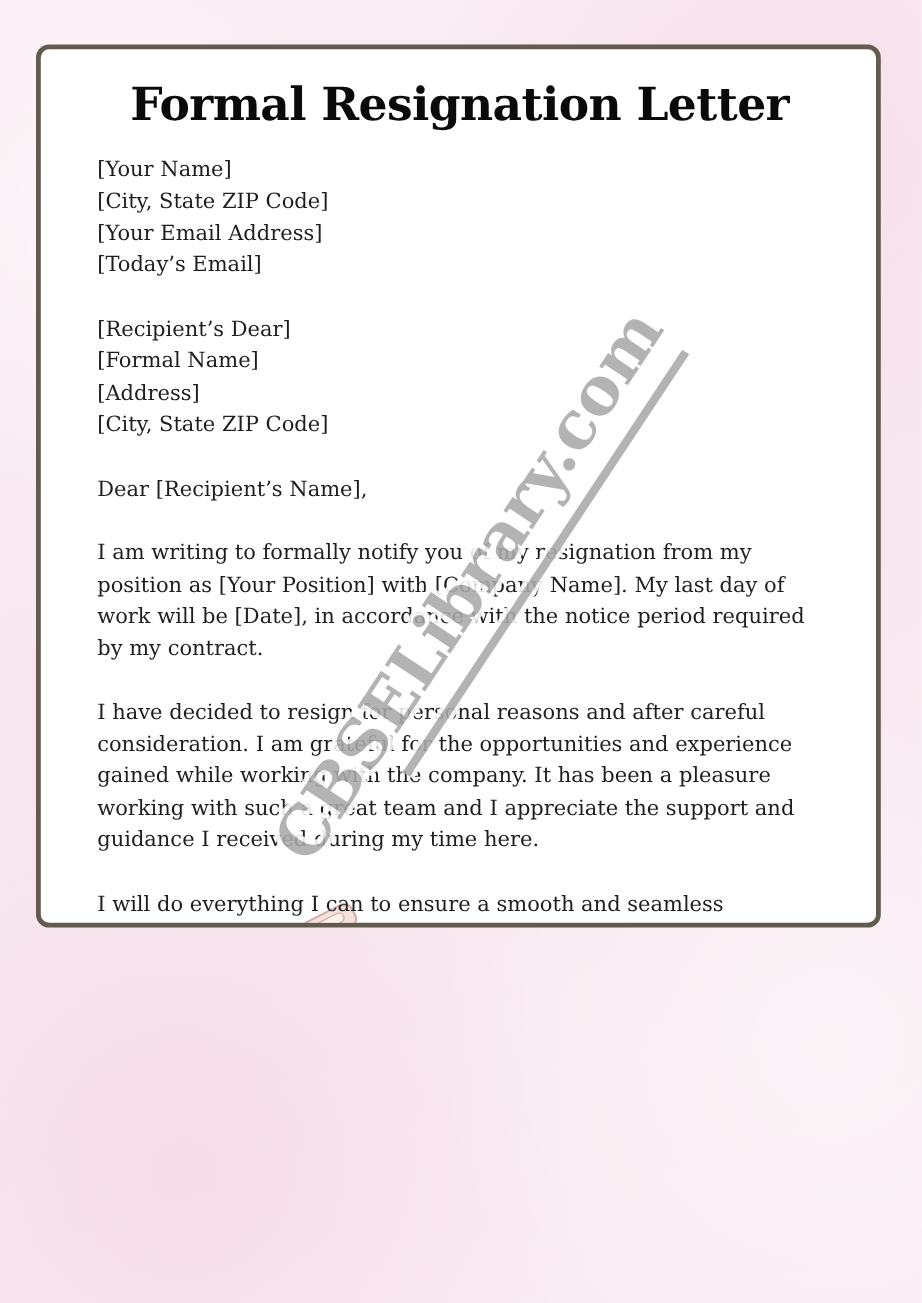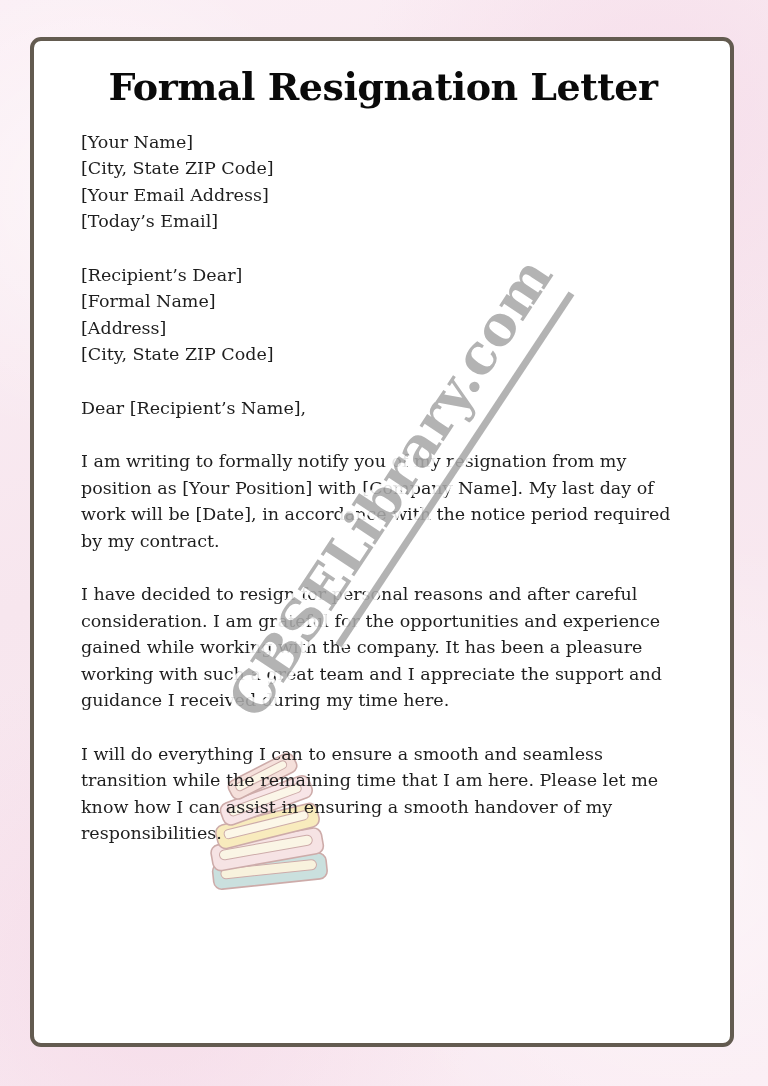--- a/index.html
+++ b/index.html
@@ -19,21 +19,21 @@
       radial-gradient(circle at 90% 80%, rgba(255,255,255,0.5) 0%, rgba(255,255,255,0) 30%),
       radial-gradient(circle at 20% 90%, rgba(243,210,227,0.55) 0%, rgba(243,210,227,0) 28%),
       linear-gradient(160deg, #fbeff5 0%, #f7e6ee 45%, #faecf3 100%);
   }
 
   .page {
     position: absolute;
     left: 30px;
     top: 37px;
     width: 704px;
-    height: 1010px;
+    height: 736px;
     box-sizing: border-box;
     background: #ffffff;
     border: 4px solid #635b50;
     border-radius: 11px;
     overflow: hidden;
     z-index: 2;
   }
 
   .content {
     position: relative;

